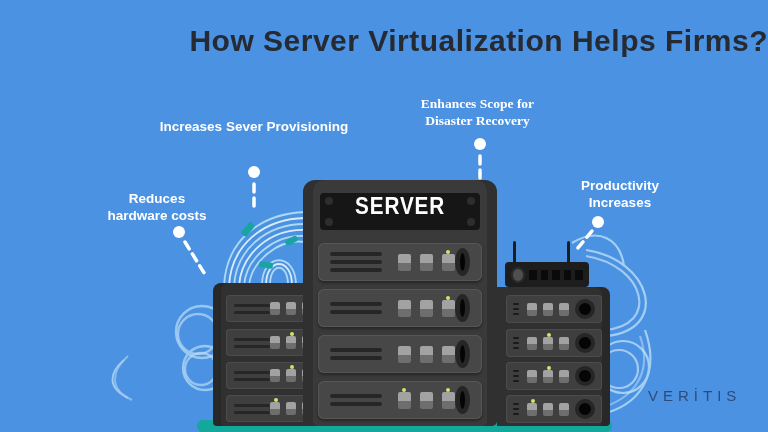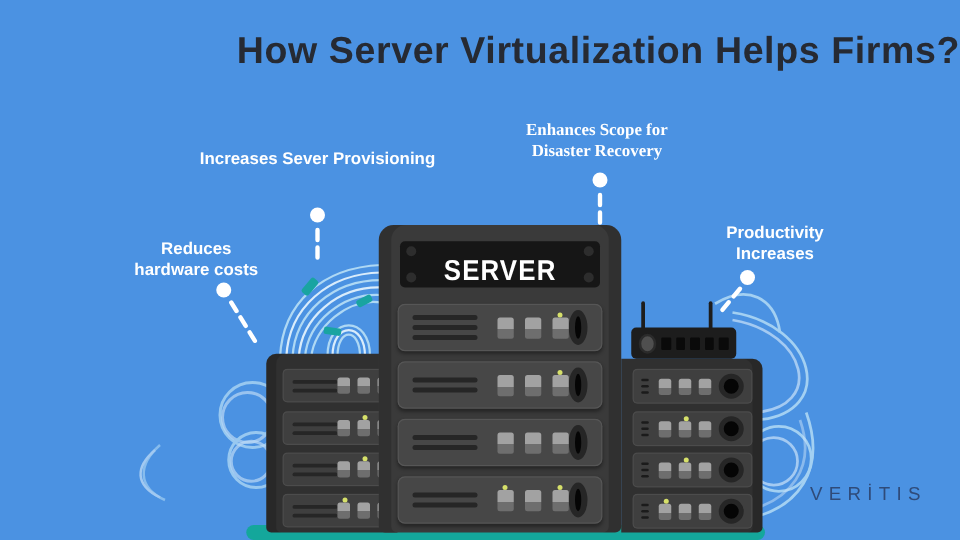--- a/index.html
+++ b/index.html
@@ -32,21 +32,21 @@
   #tower-left{left:213px;top:283px;width:105px;height:143px;border-radius:8px 0 0 4px;
               box-shadow:inset 8px 0 0 rgba(0,0,0,.15);}
   #tower-right{left:497px;top:287px;width:113px;height:139px;border-radius:0 8px 4px 0;
                box-shadow:inset -8px 0 0 rgba(0,0,0,.15);}
   #tower-center{left:303px;top:180px;width:194px;height:246px;background:#3a3a3a;
                 border-radius:12px 12px 5px 5px;z-index:4;
                 box-shadow:inset 10px 0 0 rgba(0,0,0,.16),inset -10px 0 0 rgba(0,0,0,.16);}
 
   
   #server-plate{position:absolute;left:17px;top:13px;width:160px;height:37px;background:#161616;
-                border-radius:4px;display:flex;align-items:flex-end;justify-content:center;}
+                border-radius:4px;display:flex;align-items:flex-start;justify-content:center;}
   .screw{position:absolute;width:8px;height:8px;border-radius:50%;background:#2d2d2d;}
   .s1{left:5px;top:4px}.s2{right:5px;top:4px}.s3{left:5px;bottom:4px}.s4{right:5px;bottom:4px}
   #server-text{color:#fff;font-weight:700;font-size:23px;letter-spacing:1px;transform:scaleX(.9);}
 
   
   .cu{position:absolute;left:15px;width:164px;height:38px;background:#474747;border-radius:6px;
       box-shadow:inset 0 0 0 1px #565656,0 2px 3px rgba(0,0,0,.35);
       display:flex;align-items:center;padding:0 12px;box-sizing:border-box;}
   .cu1{top:63px}.cu2{top:109px}.cu3{top:155px}.cu4{top:201px}
   .lines{display:flex;flex-direction:column;gap:4px;}

